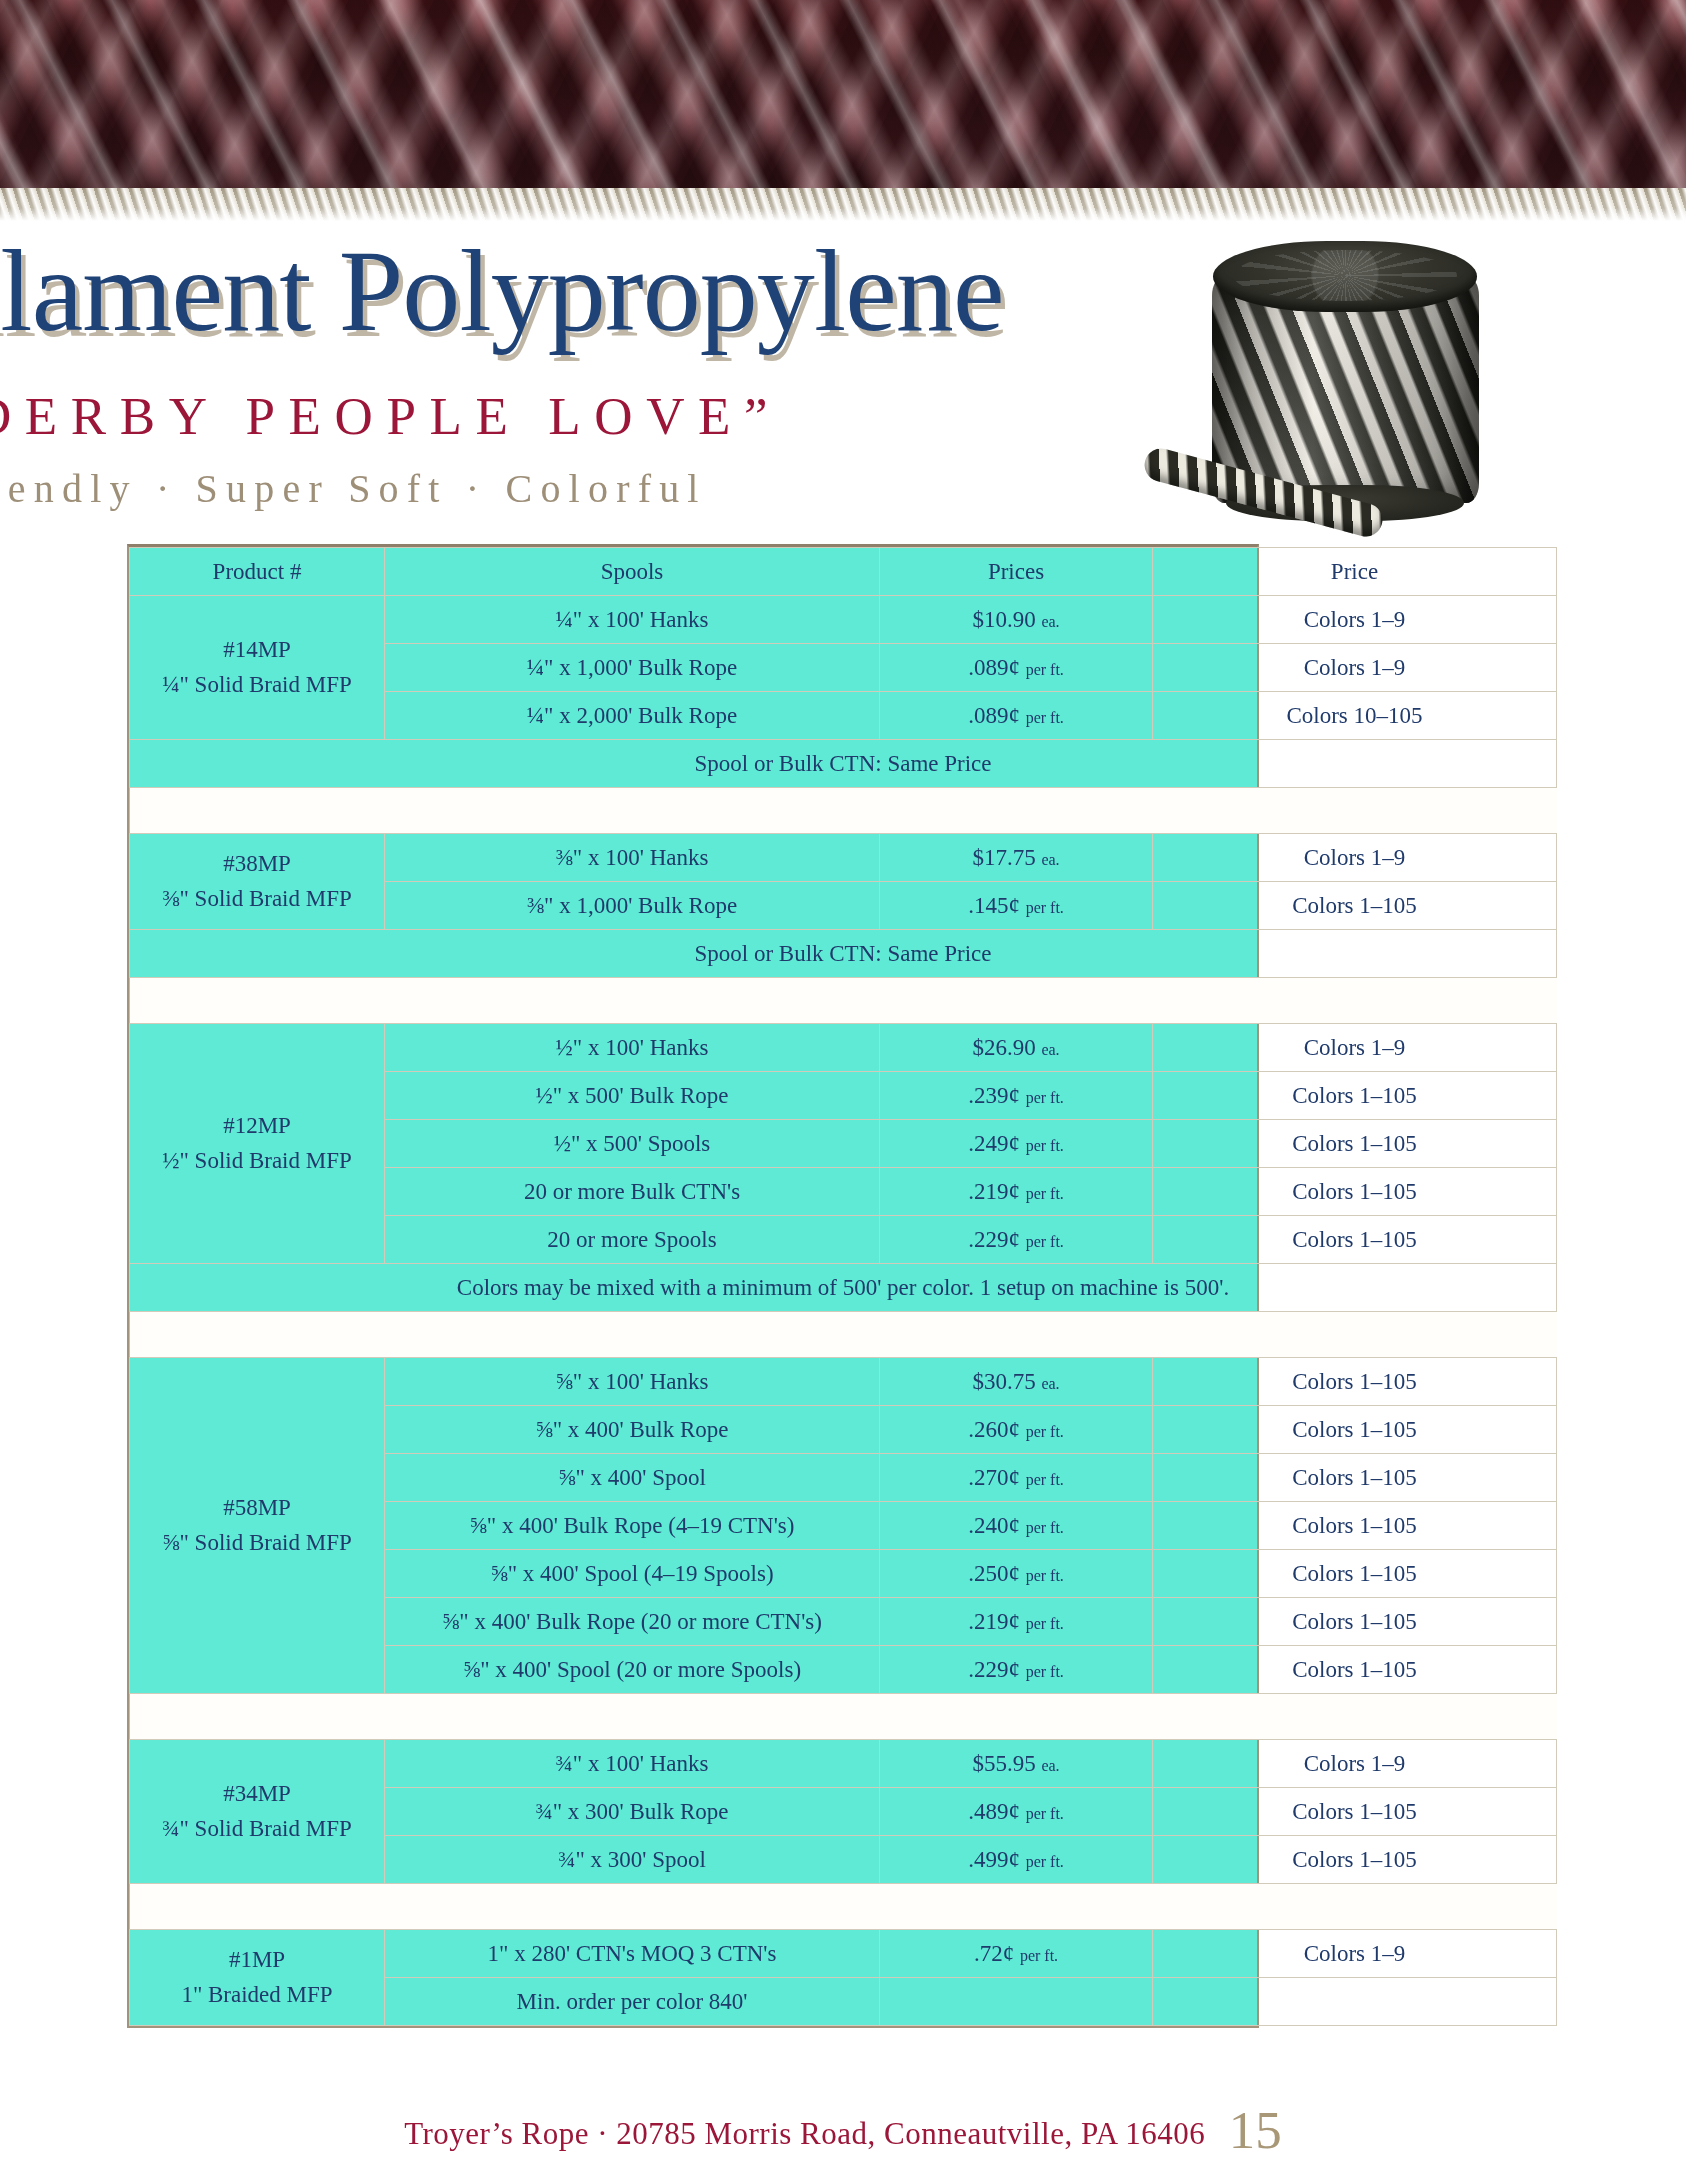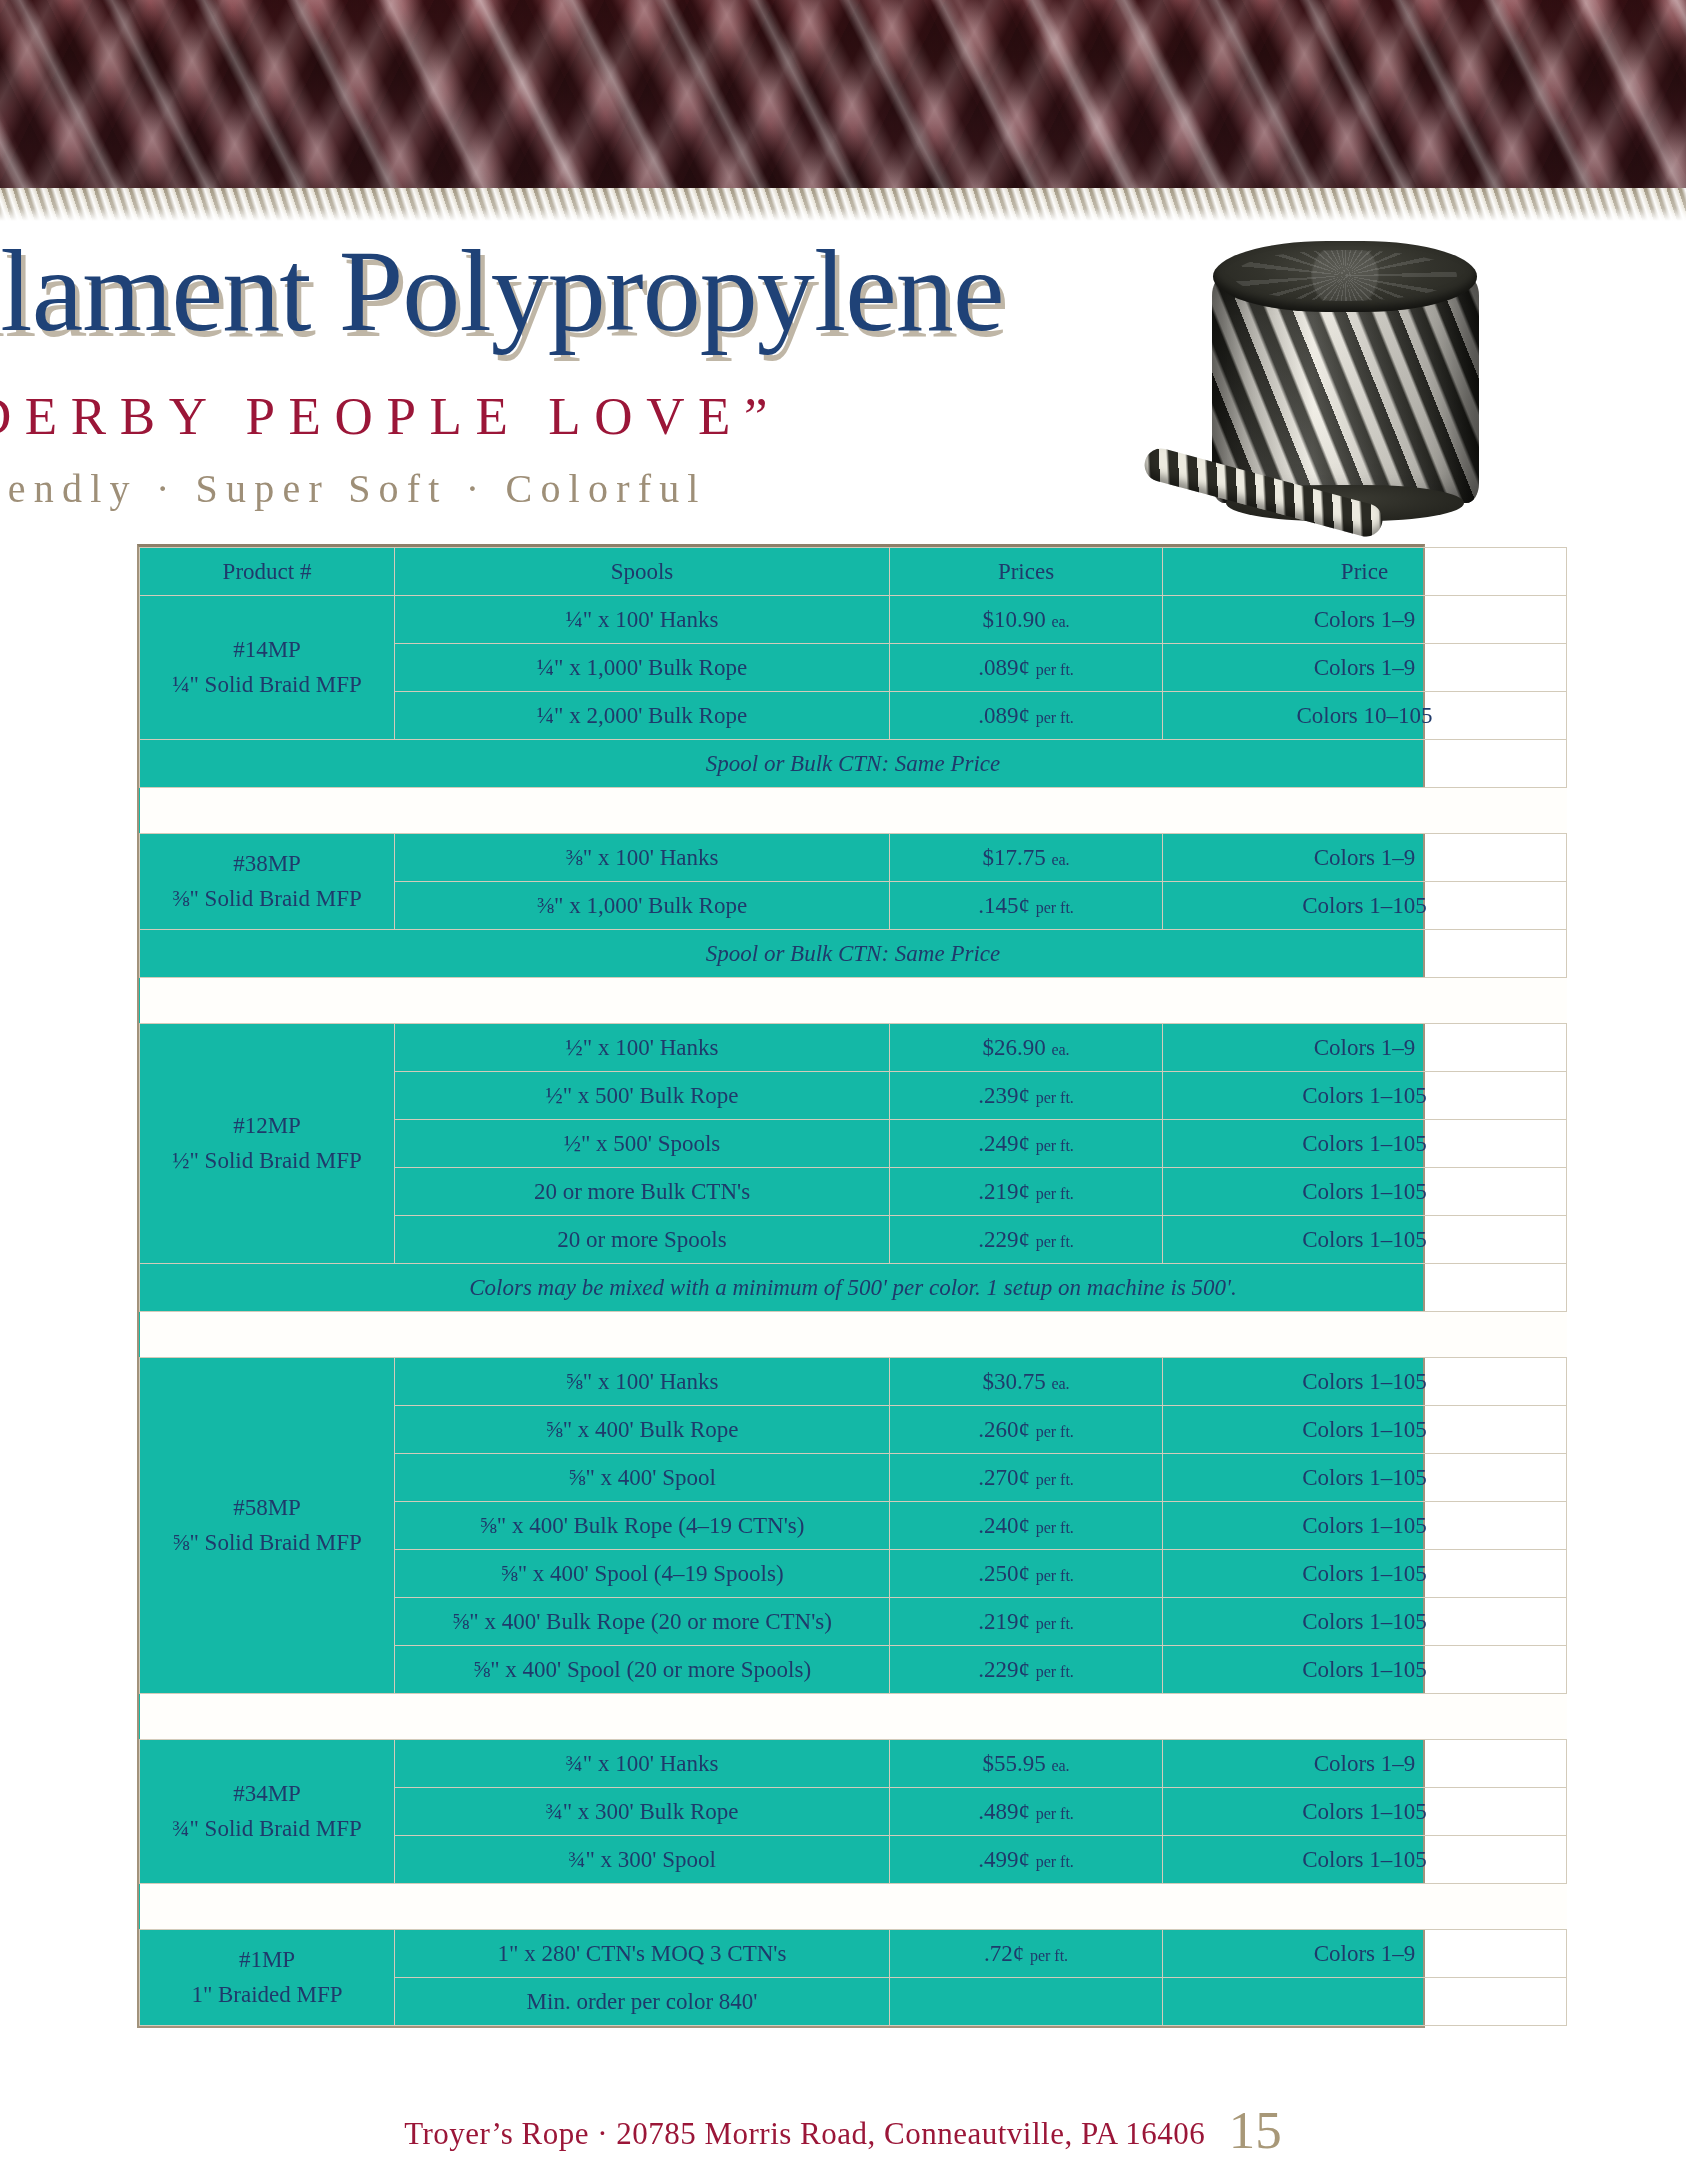--- a/index.html
+++ b/index.html
@@ -107,23 +107,23 @@
   .spool .tail{
     position:absolute;left:-45px;top:244px;width:245px;height:33px;z-index:5;
     border-radius:16.4px;transform:rotate(15deg);
     background:repeating-linear-gradient(72deg,
       #eceadf 0px,#eceadf 7.3px,#2b2b24 10px,#2b2b24 19px);
     box-shadow:inset 0 -6.4px 8.2px rgba(0,0,0,.4);
   }
 
   
   .tablewrap{
-    position:absolute;left:137px;top:544px;width:1288px;
+    position:absolute;left:127px;top:544px;width:1132px;
     border:2.7px solid #a2937c;border-top:3.6px solid #8d7f69;
-    background:#14b8a6;box-sizing:border-box;
+    background:#5eead4;box-sizing:border-box;
   }
   table.price{border-collapse:collapse;width:100%;table-layout:fixed;}
   table.price td{
     border:0.9px solid #d3cbba;
     color:#1f3a6b;font-size:23px;
     padding:0;height:47px;vertical-align:middle;text-align:center;
     font-family:"Liberation Serif", serif;
   }
   col.c-prod{width:255px;}
   col.c-size{width:495px;}
@@ -131,21 +131,21 @@
   col.c-color{width:404px;}
 
   td.hdr{
     font-size:28px;color:#1f3a6b;height:53px;
     border-bottom:1.8px solid #b9ae98;
   }
   td.prod{font-size:23.6px;line-height:1.5;}
   td.color{color:#9b1638;font-size:23.6px;}
   td.note{
     font-size:23.6px;color:#1f3a6b;height:47px;
-    border-left:none;border-right:none;font-style:italic;
+    border-left:none;border-right:none;
   }
   tr.spacer td{height:45px;border-left:none;border-right:none;background:#fffefb;}
   .ea{font-size:16px;}
 
   
   .footer{
     position:absolute;left:0;top:2100px;width:1686px;height:55px;
     text-align:center;
   }
   .footer .addr{

